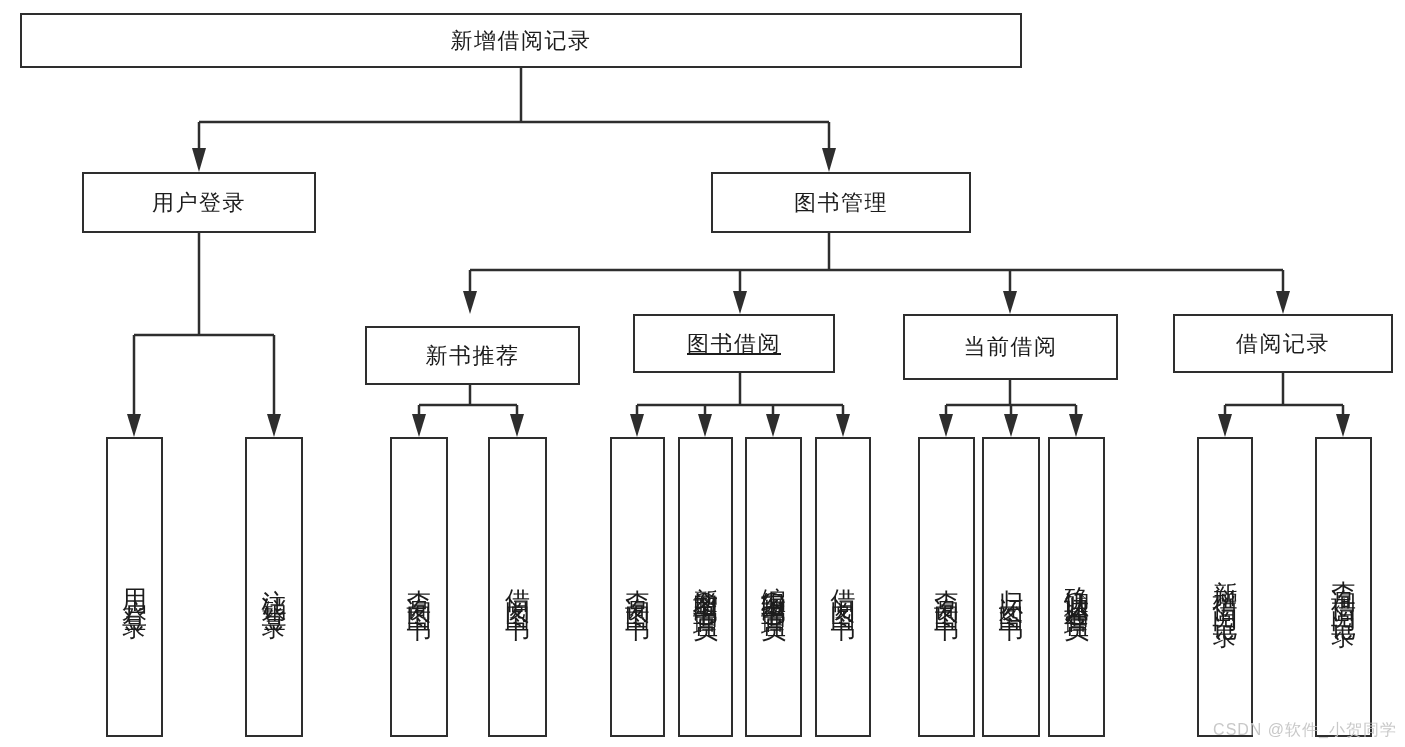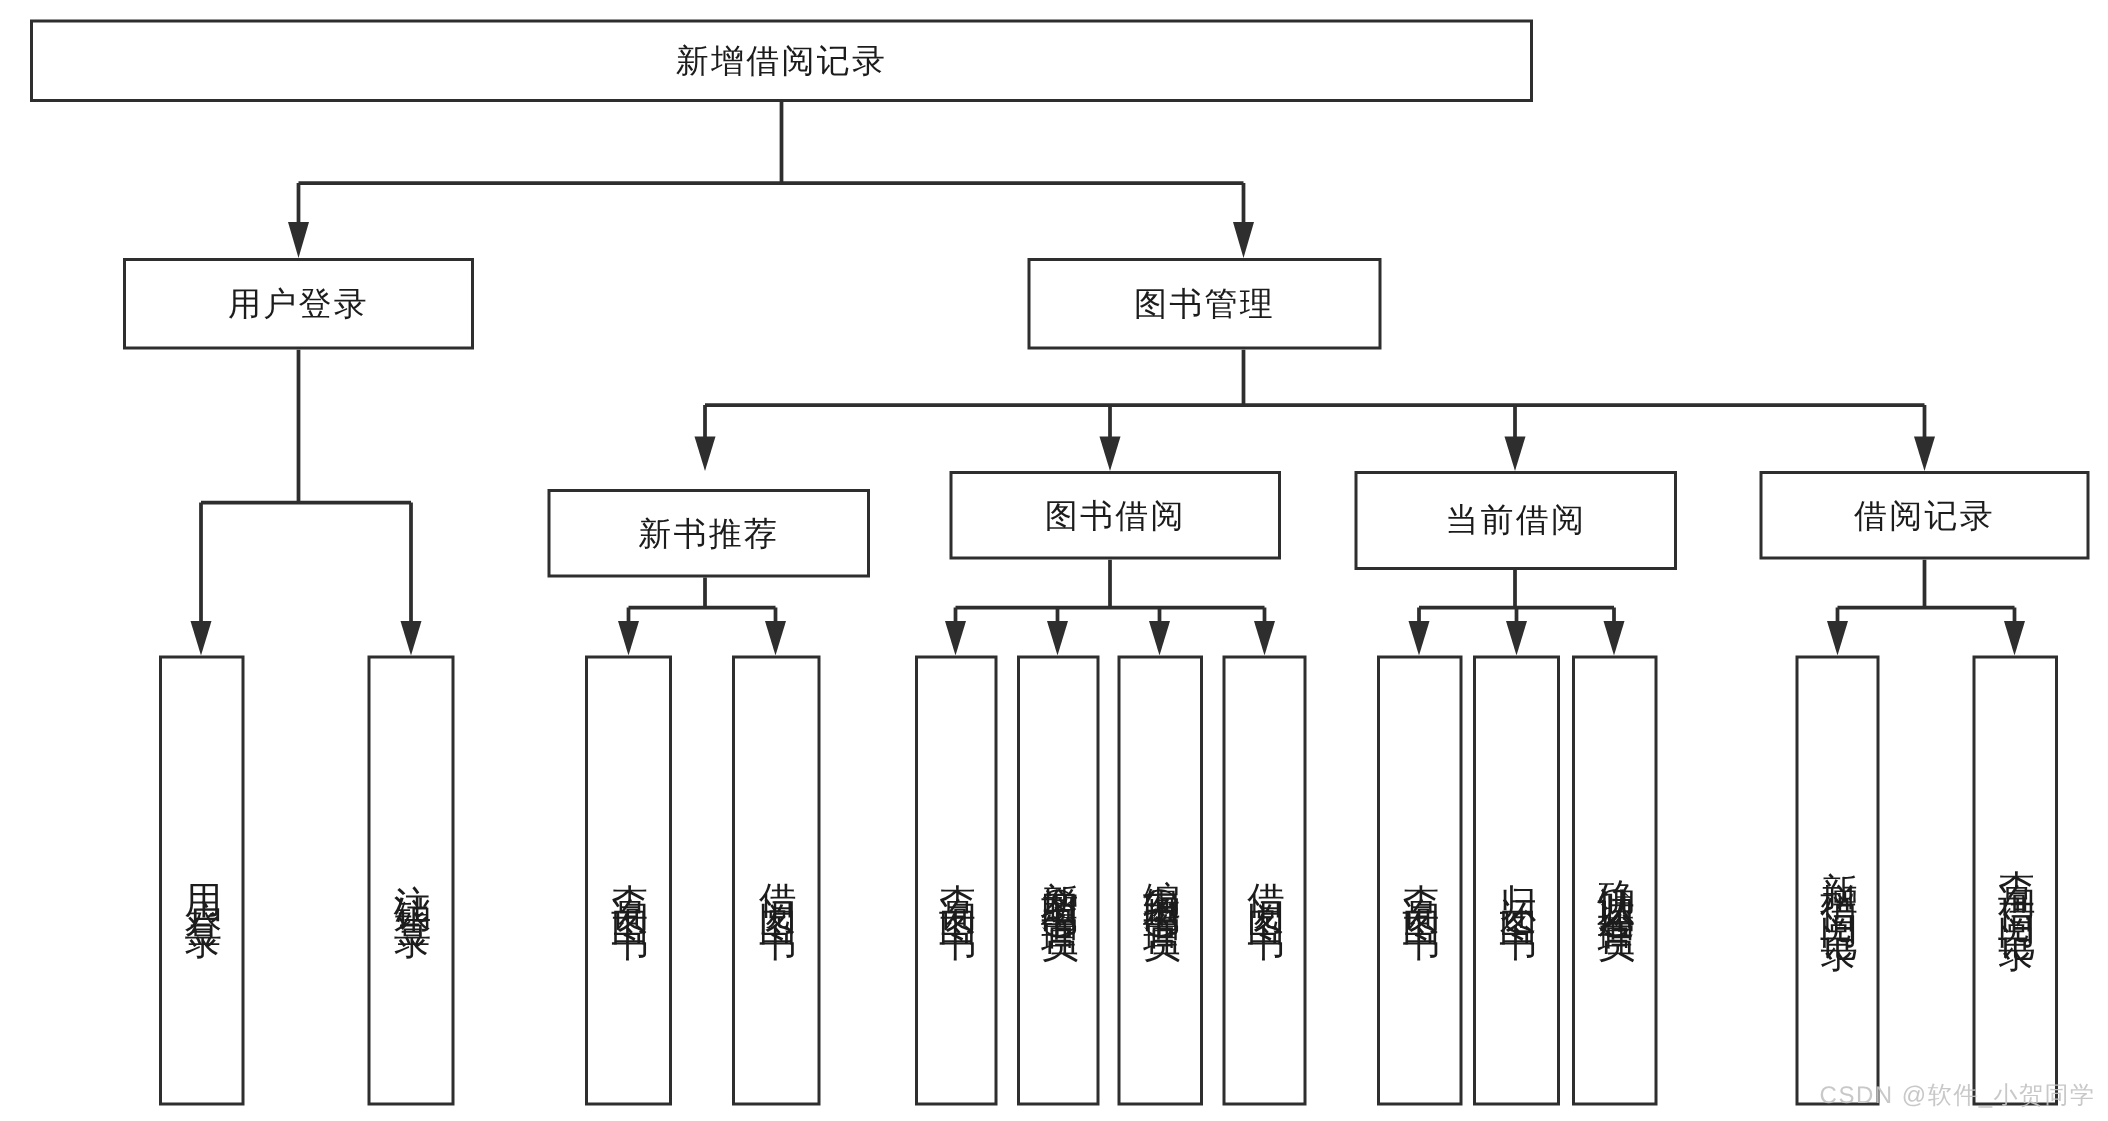--- a/index.html
+++ b/index.html
@@ -18,23 +18,23 @@
   }
   .tight .vtext{letter-spacing:4.5px;}
   svg.connectors{position:absolute;left:0;top:0;width:1405px;height:747px;pointer-events:none;}
   .watermark{
     position:absolute;right:8px;bottom:6px;z-index:5;
     font-size:16px;letter-spacing:1px;color:rgba(195,195,195,0.92);white-space:nowrap;
   }
   
   .n-root{left:20px;top:13px;width:1002px;height:55px;}
   .n-user-login{left:82px;top:172px;width:234px;height:61px;}
-  .n-book-mgmt{left:685px;top:172px;width:236px;height:61px;}
+  .n-book-mgmt{left:711px;top:172px;width:260px;height:61px;}
   .n-newbook{left:365px;top:314px;width:215px;height:59px;margin-top:12px;}
-  .n-bookborrow{left:633px;top:314px;width:221px;height:59px;}
+  .n-bookborrow{left:633px;top:314px;width:202px;height:59px;text-decoration:underline;}
   .n-currentborrow{left:903px;top:314px;width:215px;height:66px;}
   .n-borrowrec{left:1173px;top:314px;width:220px;height:59px;}
   .leaf{top:437px;height:300px;}
   .v1{left:106px;width:57px;}  .v2{left:245px;width:58px;}
   .v3{left:390px;width:58px;}  .v4{left:488px;width:59px;}
   .v5{left:610px;width:55px;}  .v6{left:678px;width:55px;}
   .v7{left:745px;width:57px;}  .v8{left:815px;width:56px;}
   .v9{left:918px;width:57px;}  .v10{left:982px;width:58px;}
   .v11{left:1048px;width:57px;} .v12{left:1197px;width:56px;}
   .v13{left:1315px;width:57px;}

